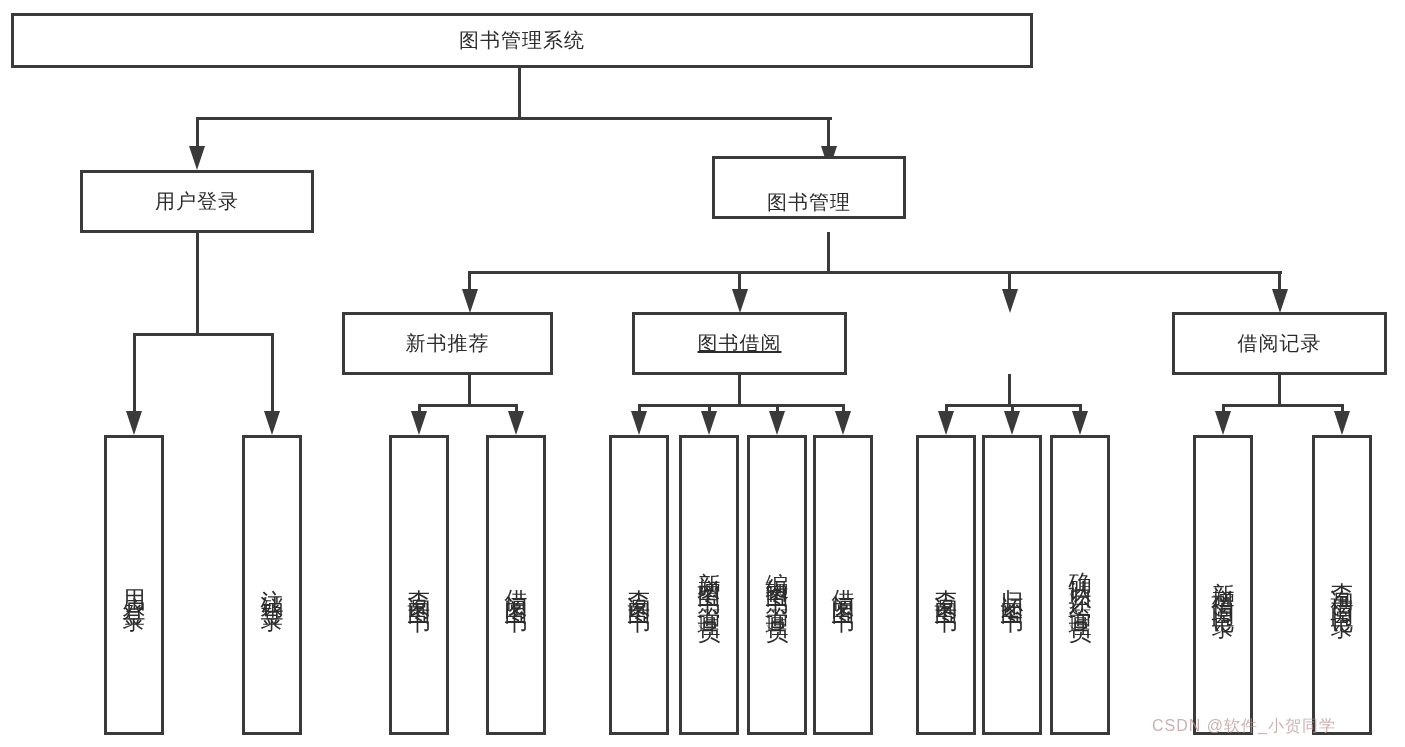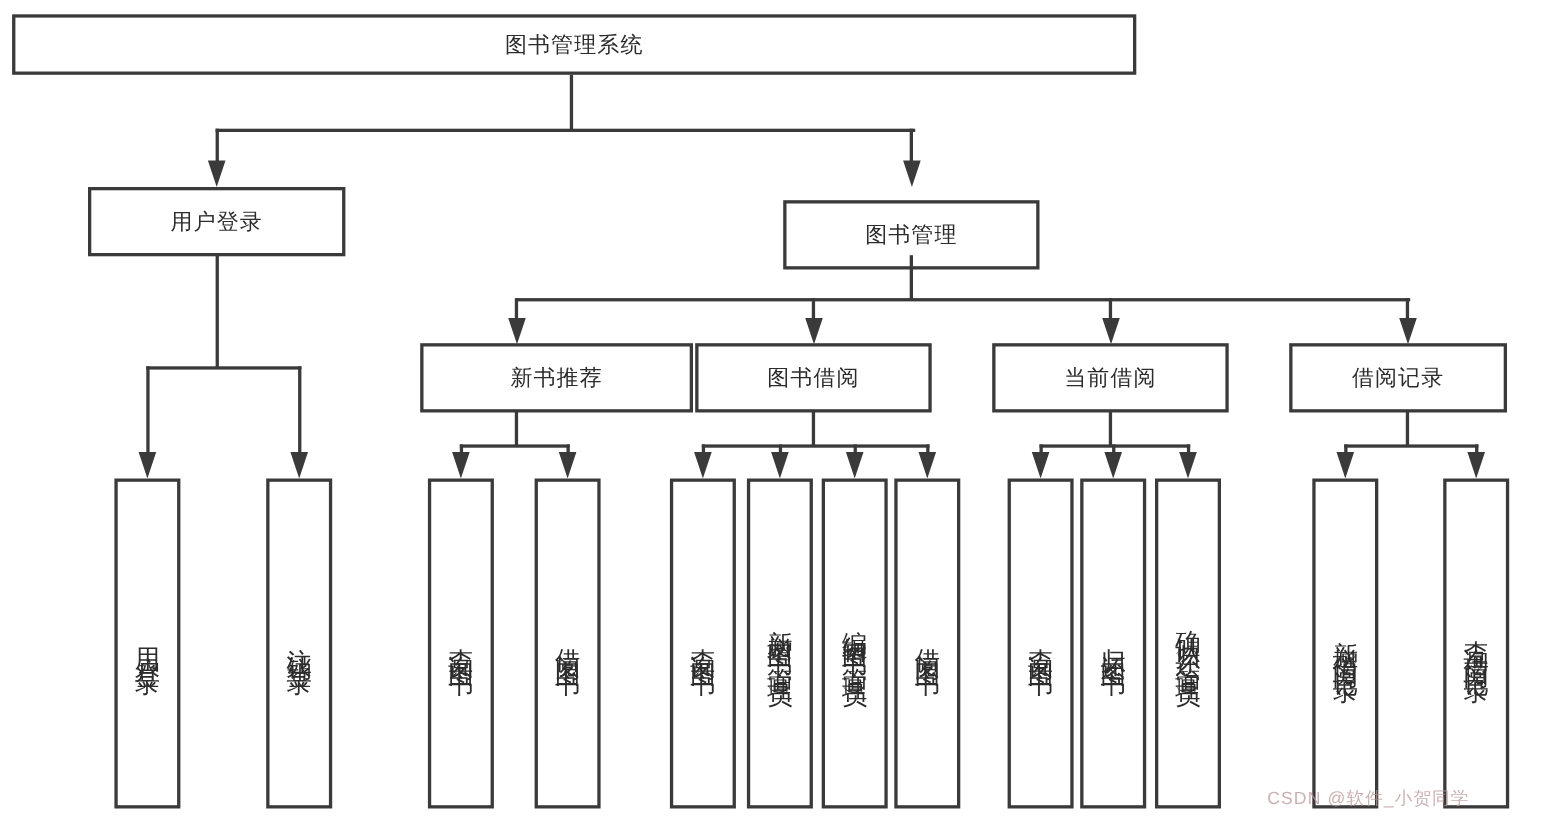--- a/index.html
+++ b/index.html
@@ -50,21 +50,21 @@
   <div class="vline" style="left:518px; top:68px; height:50px;"></div>
   <div class="hline" style="left:196px; top:117px; width:636px;"></div>
   <div class="vline" style="left:196px; top:117px; height:33px;"></div>
   <div class="arrow" style="left:189px; top:146px;"></div>
   <div class="vline" style="left:827px; top:117px; height:33px;"></div>
   <div class="arrow" style="left:821px; top:146px;"></div>
 
   <div class="node" style="left:80px; top:170px; width:234px; height:63px;">
     <span>用户登录</span>
   </div>
-  <div class="node" style="left:712px; top:182px; width:233px; height:63px;">
+  <div class="node" style="left:712px; top:156px; width:194px; height:63px;align-items:flex-end;">
     <span>图书管理</span>
   </div>
 
   <div class="vline" style="left:196px; top:232px; height:103px;"></div>
   <div class="hline" style="left:133px; top:333px; width:141px;"></div>
   <div class="vline" style="left:133px; top:333px; height:80px;"></div>
   <div class="arrow" style="left:126px; top:411px;"></div>
   <div class="vline" style="left:271px; top:333px; height:80px;"></div>
   <div class="arrow" style="left:264px; top:411px;"></div>
 
@@ -72,30 +72,27 @@
   <div class="hline" style="left:469px; top:271px; width:813px;"></div>
   <div class="vline" style="left:468px; top:271px; height:22px;"></div>
   <div class="arrow" style="left:462px; top:289px;"></div>
   <div class="vline" style="left:738px; top:271px; height:22px;"></div>
   <div class="arrow" style="left:732px; top:289px;"></div>
   <div class="vline" style="left:1008px; top:271px; height:22px;"></div>
   <div class="arrow" style="left:1002px; top:289px;"></div>
   <div class="vline" style="left:1278px; top:271px; height:22px;"></div>
   <div class="arrow" style="left:1272px; top:289px;"></div>
 
-  <div class="node" style="left:382px; top:312px; width:248px; height:63px;">
+  <div class="node" style="left:342px; top:312px; width:211px; height:63px;">
     <span>新书推荐</span>
   </div>
-  <div class="node" style="left:632px; top:312px; width:215px; height:63px;">
+  <div class="node" style="left:632px; top:312px; width:215px; height:63px;text-decoration:underline;">
     <span>图书借阅</span>
   </div>
-  <div class="node" style="left:902px; top:312px; width:215px; height:63px;">
-    <span>当前借阅</span>
-  </div>
-  <div class="node" style="left:1172px; top:312px; width:198px; height:63px;">
+  <div class="node" style="left:1172px; top:312px; width:215px; height:63px;">
     <span>借阅记录</span>
   </div>
 
   <div class="vline" style="left:468px; top:374px; height:32px;"></div>
   <div class="hline" style="left:418px; top:404px; width:100px;"></div>
   <div class="vline" style="left:418px; top:404px; height:10px;"></div>
   <div class="arrow" style="left:411px; top:411px;"></div>
   <div class="vline" style="left:515px; top:404px; height:10px;"></div>
   <div class="arrow" style="left:508px; top:411px;"></div>
 

